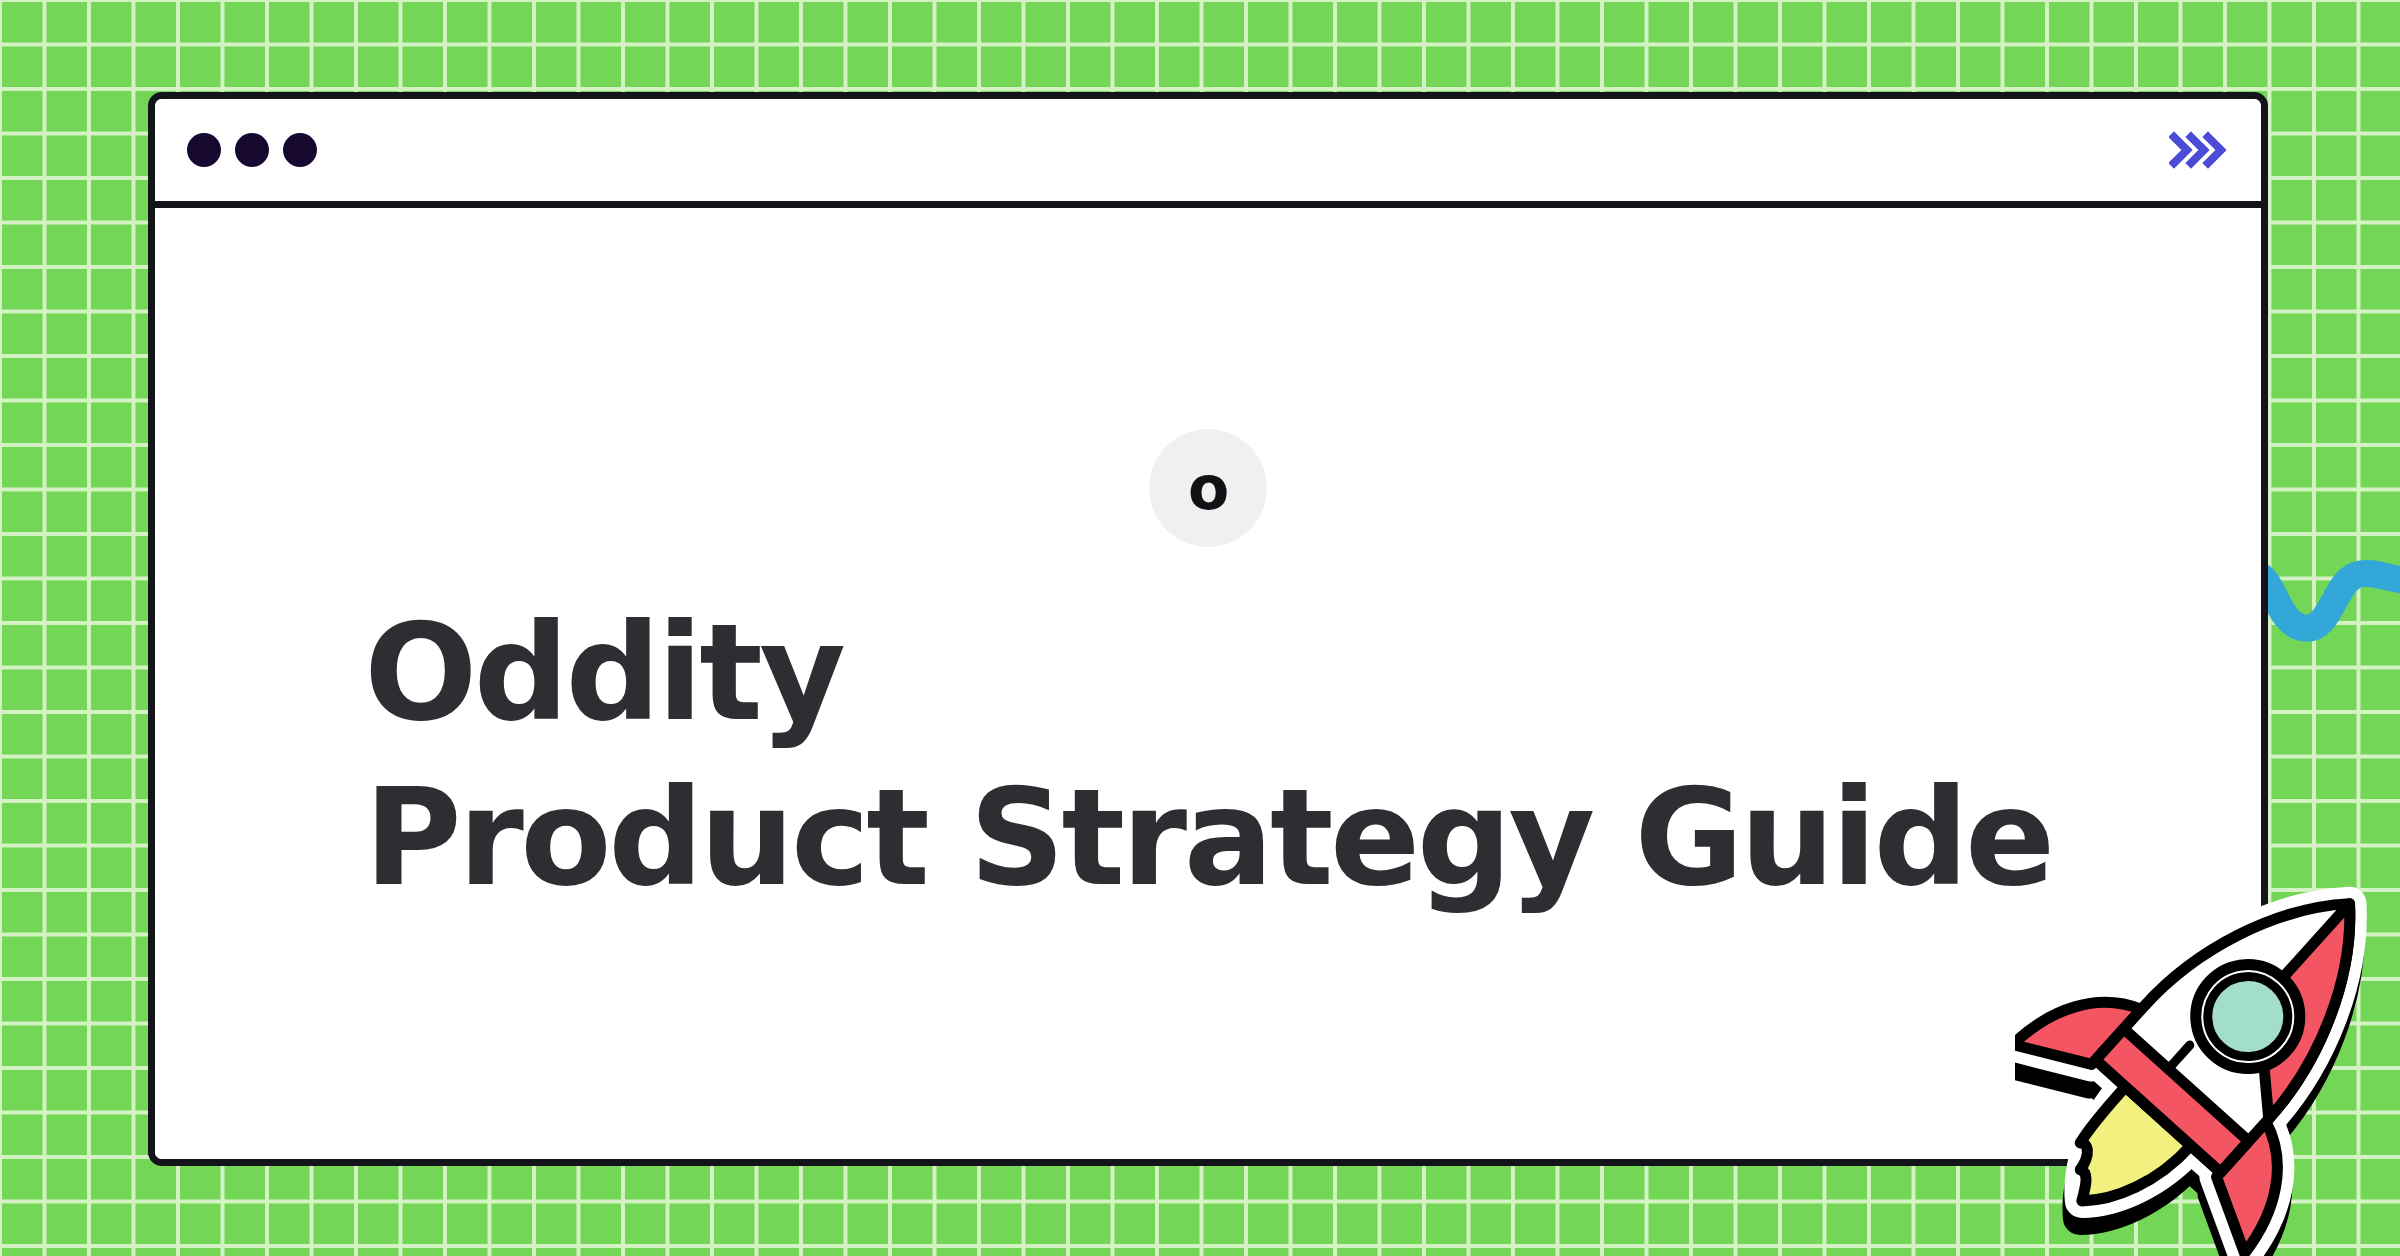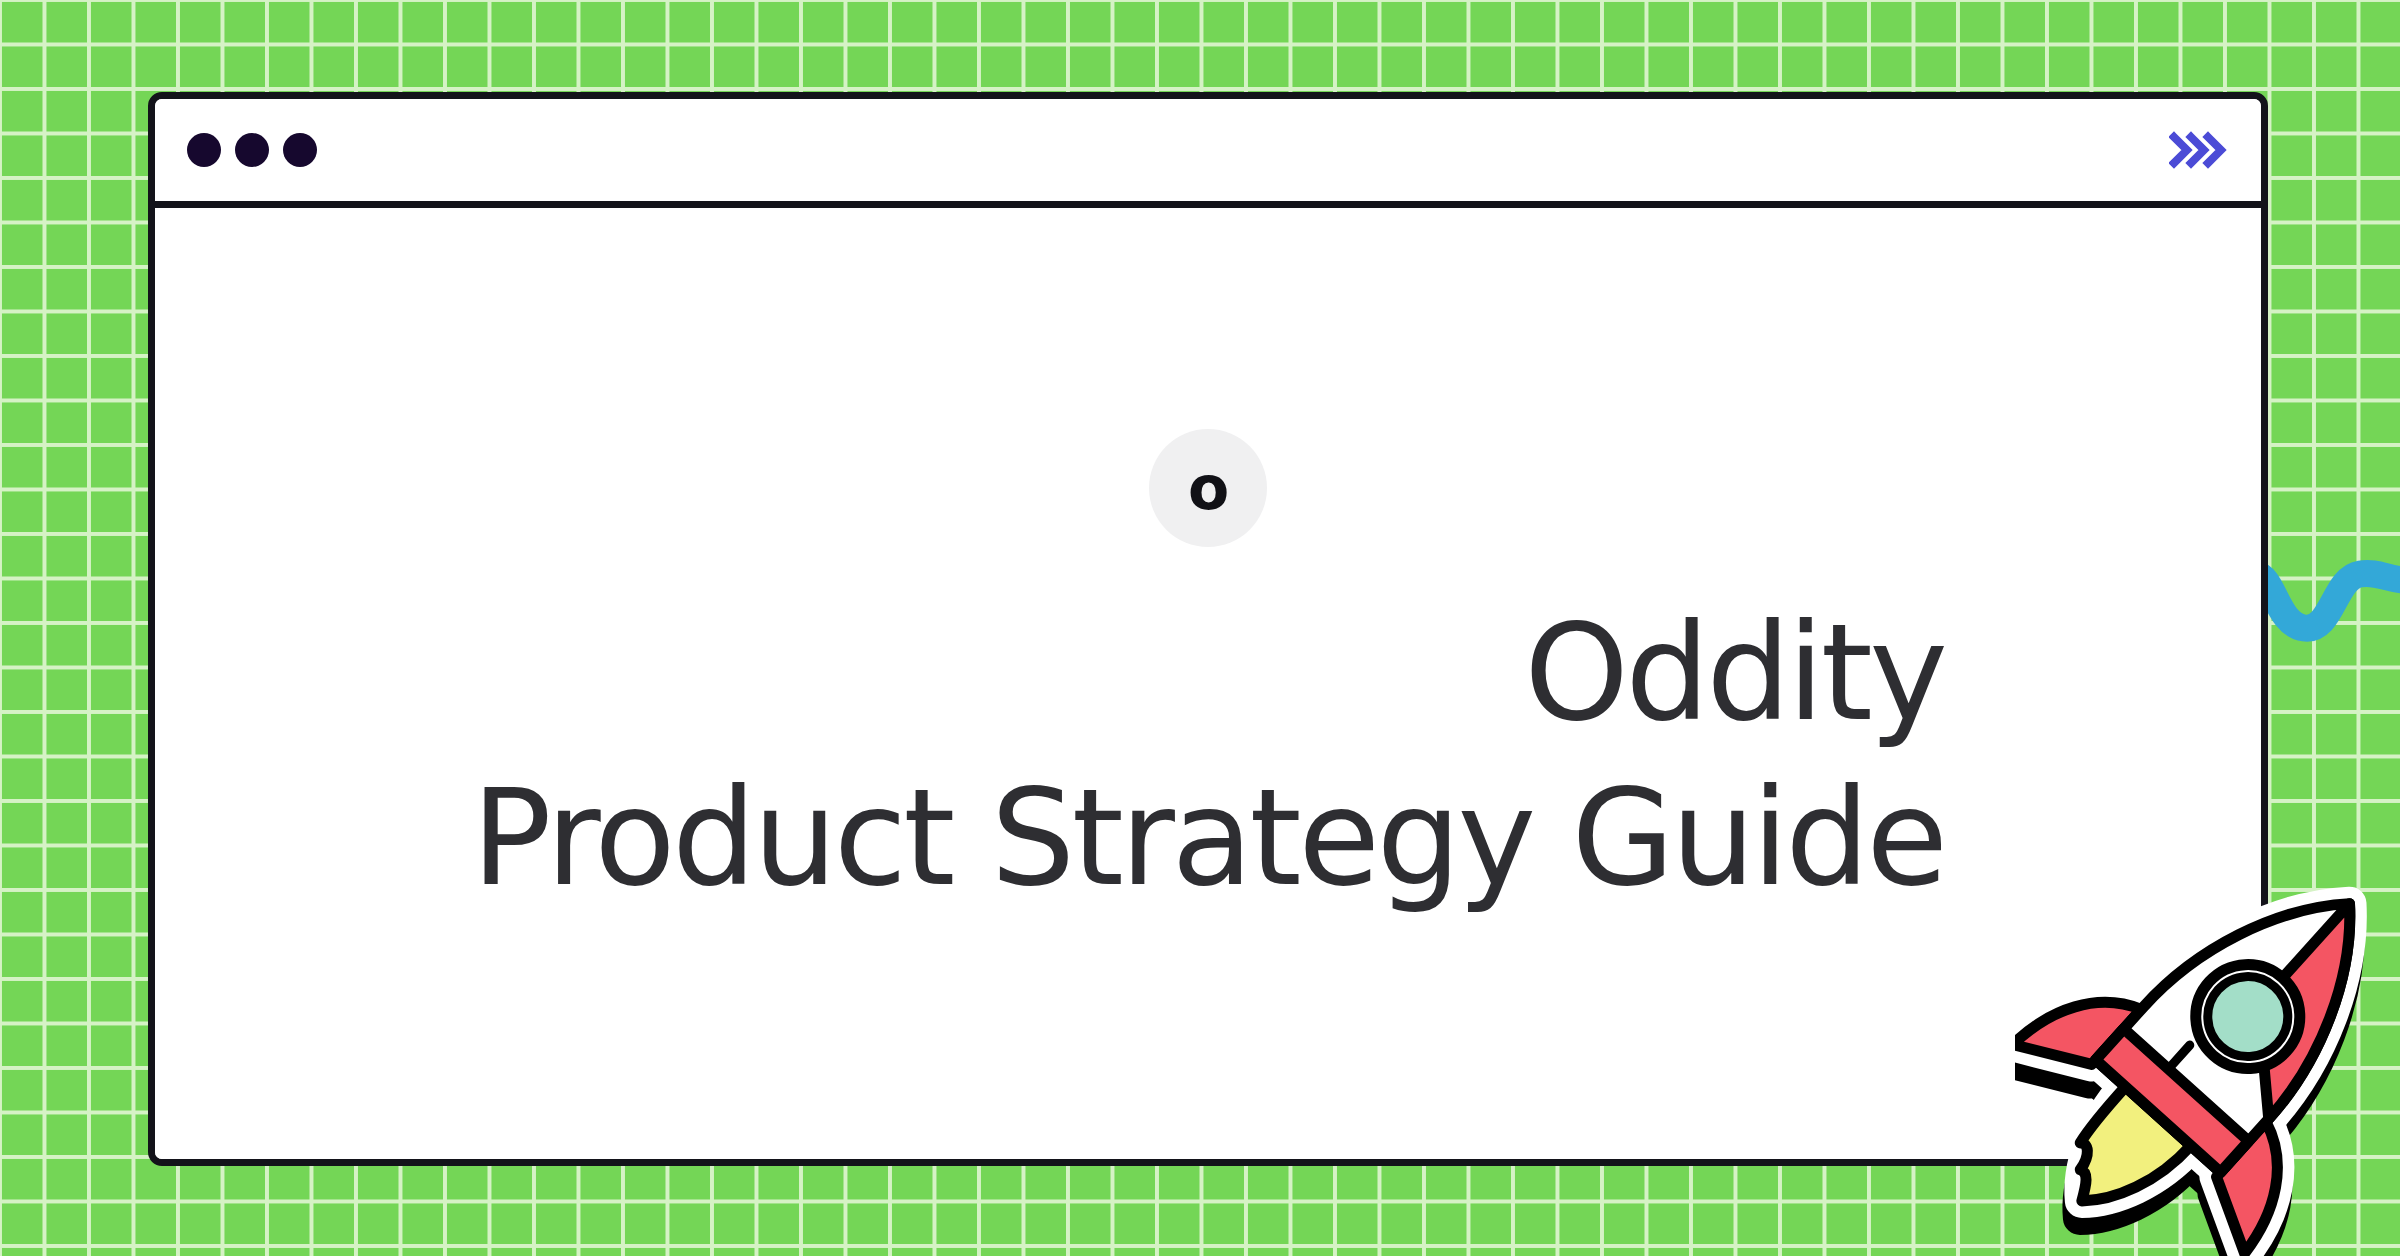--- a/index.html
+++ b/index.html
@@ -109,24 +109,24 @@
     font-weight: 700;
     color: #111116;
     line-height: 1;
     letter-spacing: -1px;
   }
 
   #deck-title {
     margin: 0;
     padding: 0;
     margin-top: 44px;
-    text-align: right;
+    text-align: left;
     color: #2e2e32;
     font-family: "DejaVu Sans", sans-serif;
-    font-weight: 400;
+    font-weight: 700;
     font-size: 133px;
     line-height: 1.24;
     letter-spacing: -3.5px;
     white-space: pre-line;
   }
 
   
   #rocket-sticker {
     position: absolute;
     left: 2015px;

